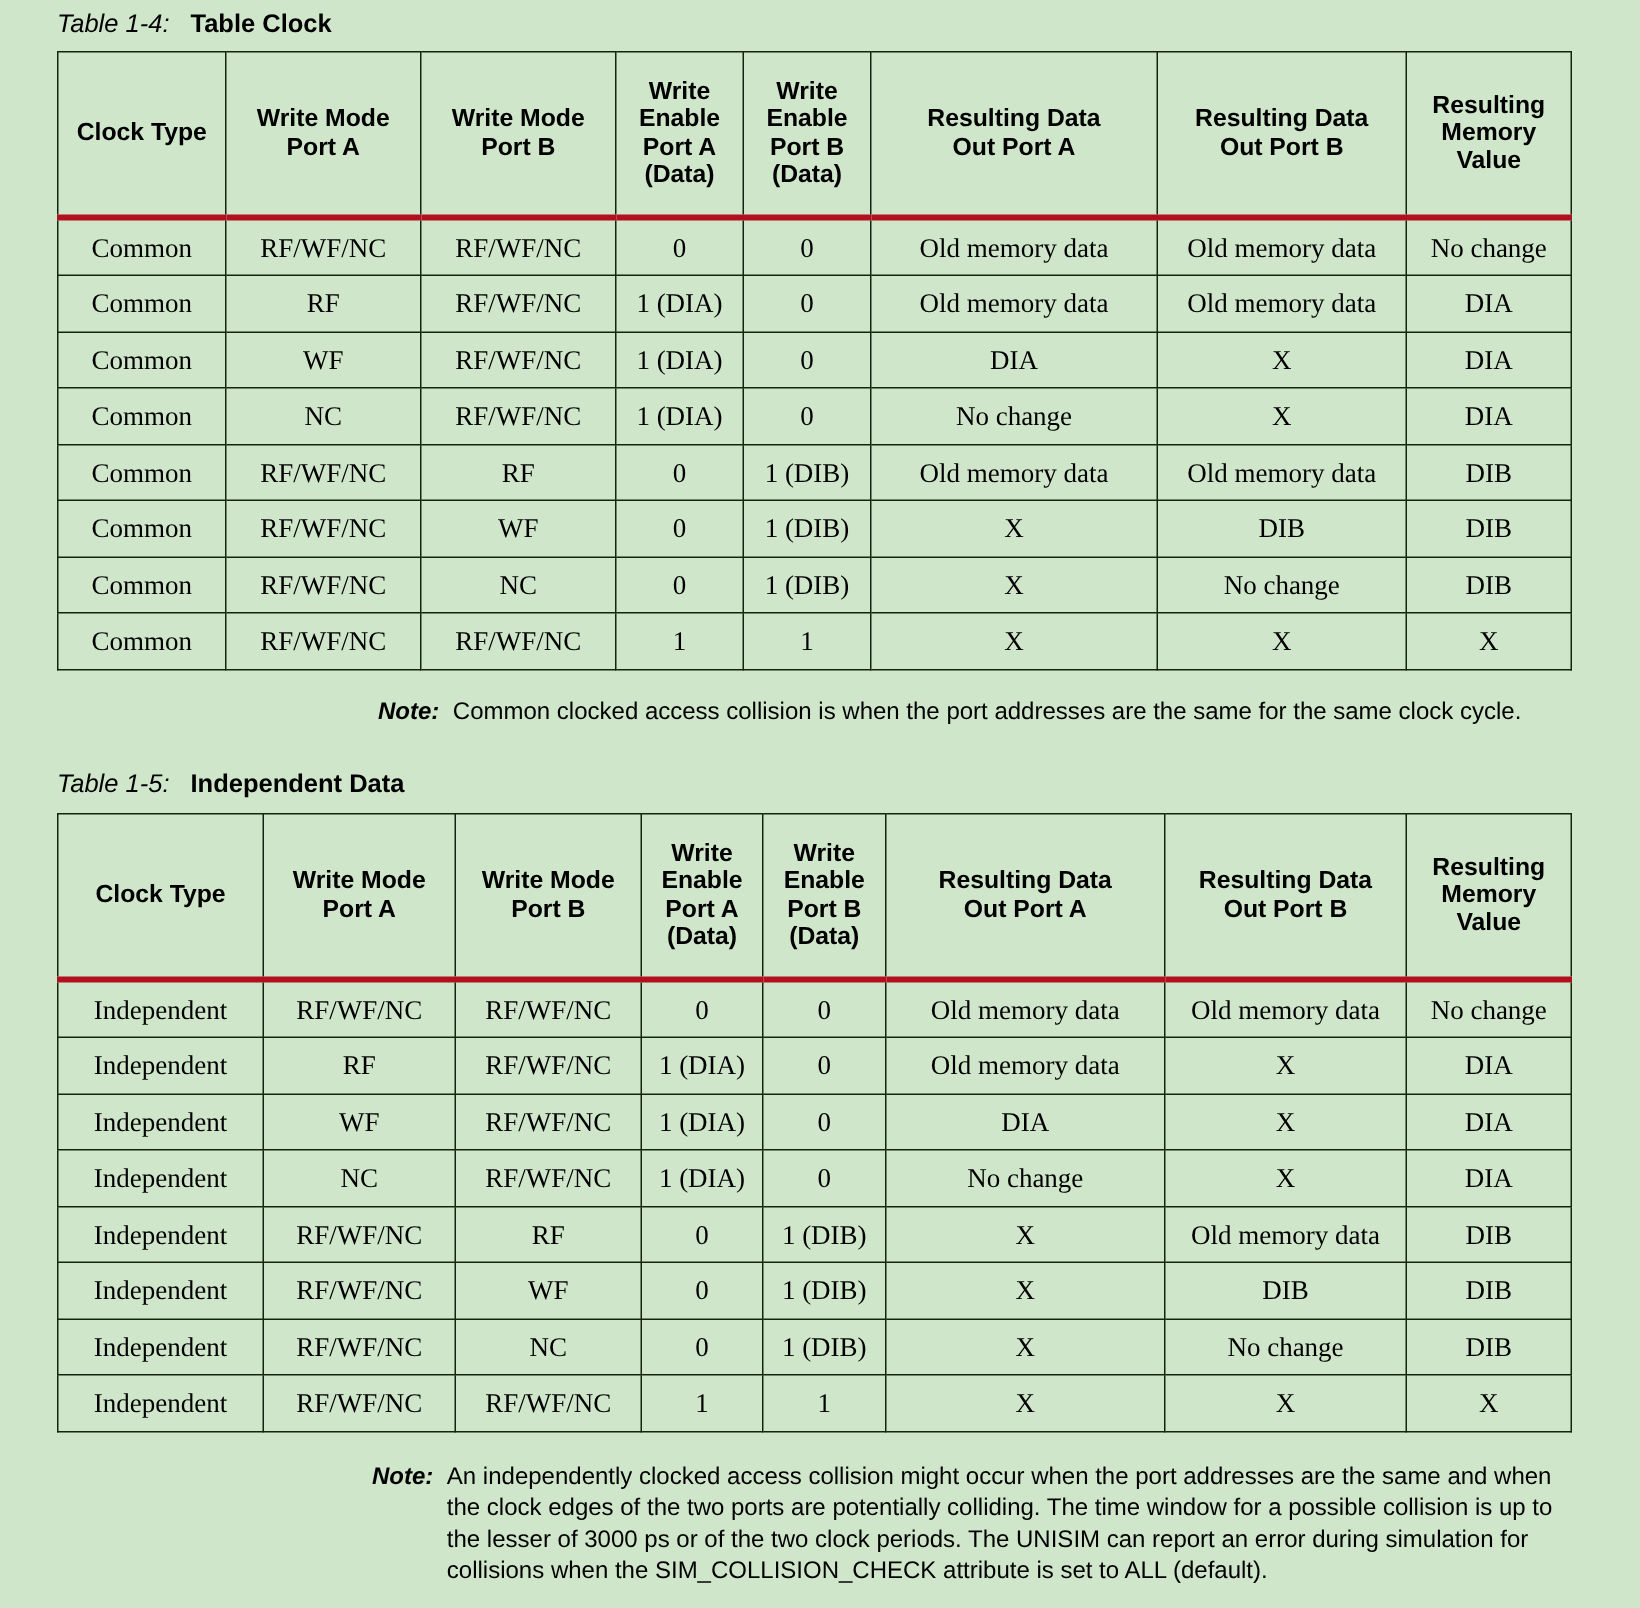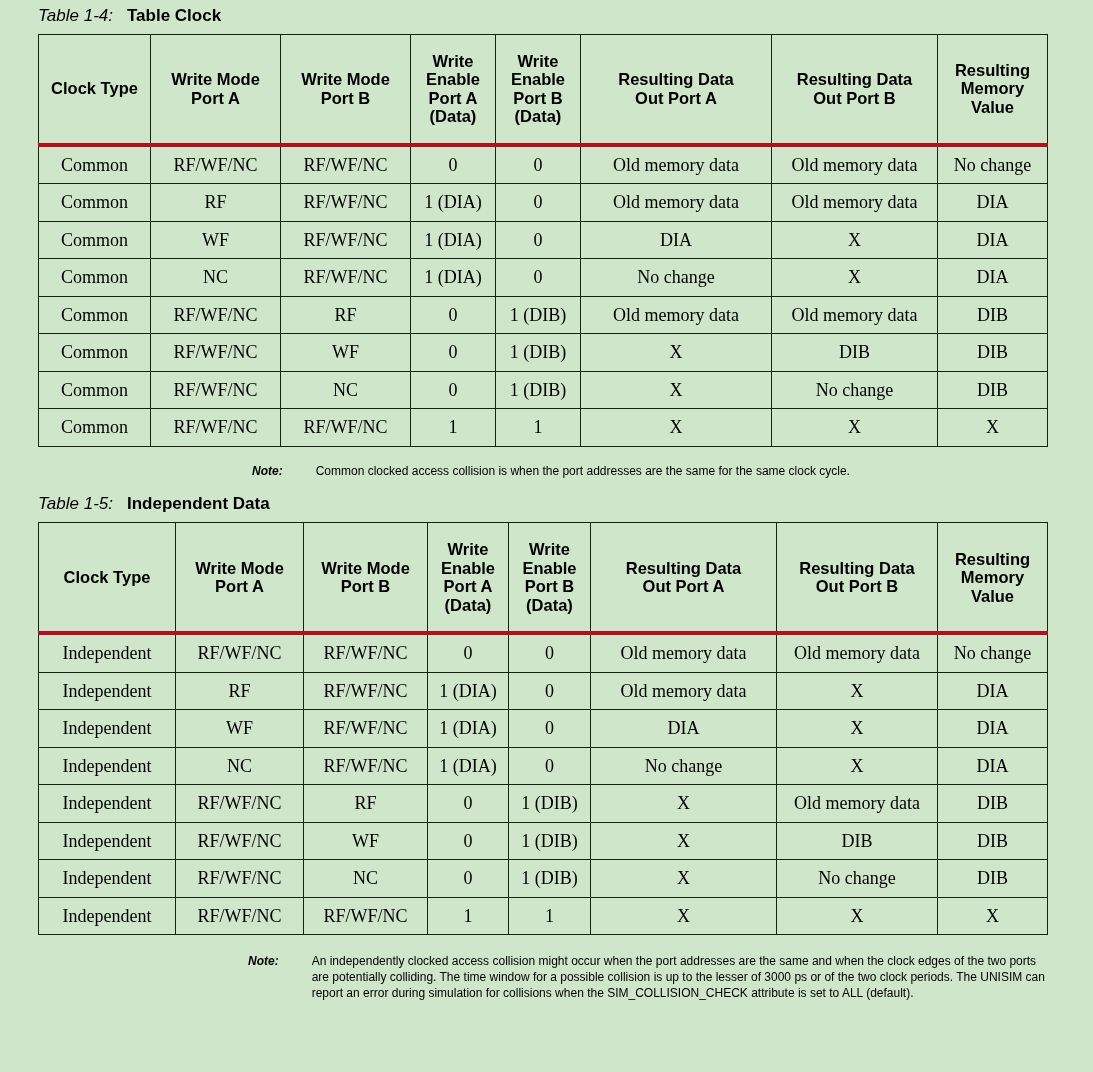--- a/index.html
+++ b/index.html
@@ -79,50 +79,49 @@
     height: 36.5px;
   }
   table.datatbl tbody tr:first-child td {
     border-top: none;
   }
 
   
   .note {
     display: flex;
     align-items: flex-start;
-    font-size: 12px;
+    font-size: 16px;
     line-height: 1.33;
     box-sizing: border-box;
   }
   .note .note-label {
     font-weight: bold;
     font-style: italic;
     flex: 0 0 auto;
     white-space: nowrap;
     padding-right: 9px;
   }
   .note .note-body {
     flex: 1 1 auto;
-    margin-left: 24px;
   }
 
   #note-common {
     padding-left: 252px;
     padding-right: 46px;
     margin-top: 17px;
   }
   #note-independent {
     padding-left: 248px;
     padding-right: 40px;
     margin-top: 19px;
   }
 
   #caption-1-4 { padding-top: 7px; }
   #table-1-4-wrap { margin-top: 8px; }
-  #caption-1-5 { margin-top: 15px; }
+  #caption-1-5 { margin-top: 29px; }
   #table-1-5-wrap { margin-top: 9px; }
 </style>
 </head>
 <body>
 
 <div class="page">
 
   <div class="caption" id="caption-1-4">
     <span class="cap-label">Table 1-4:</span>
     <span class="cap-title">Table Clock</span>

